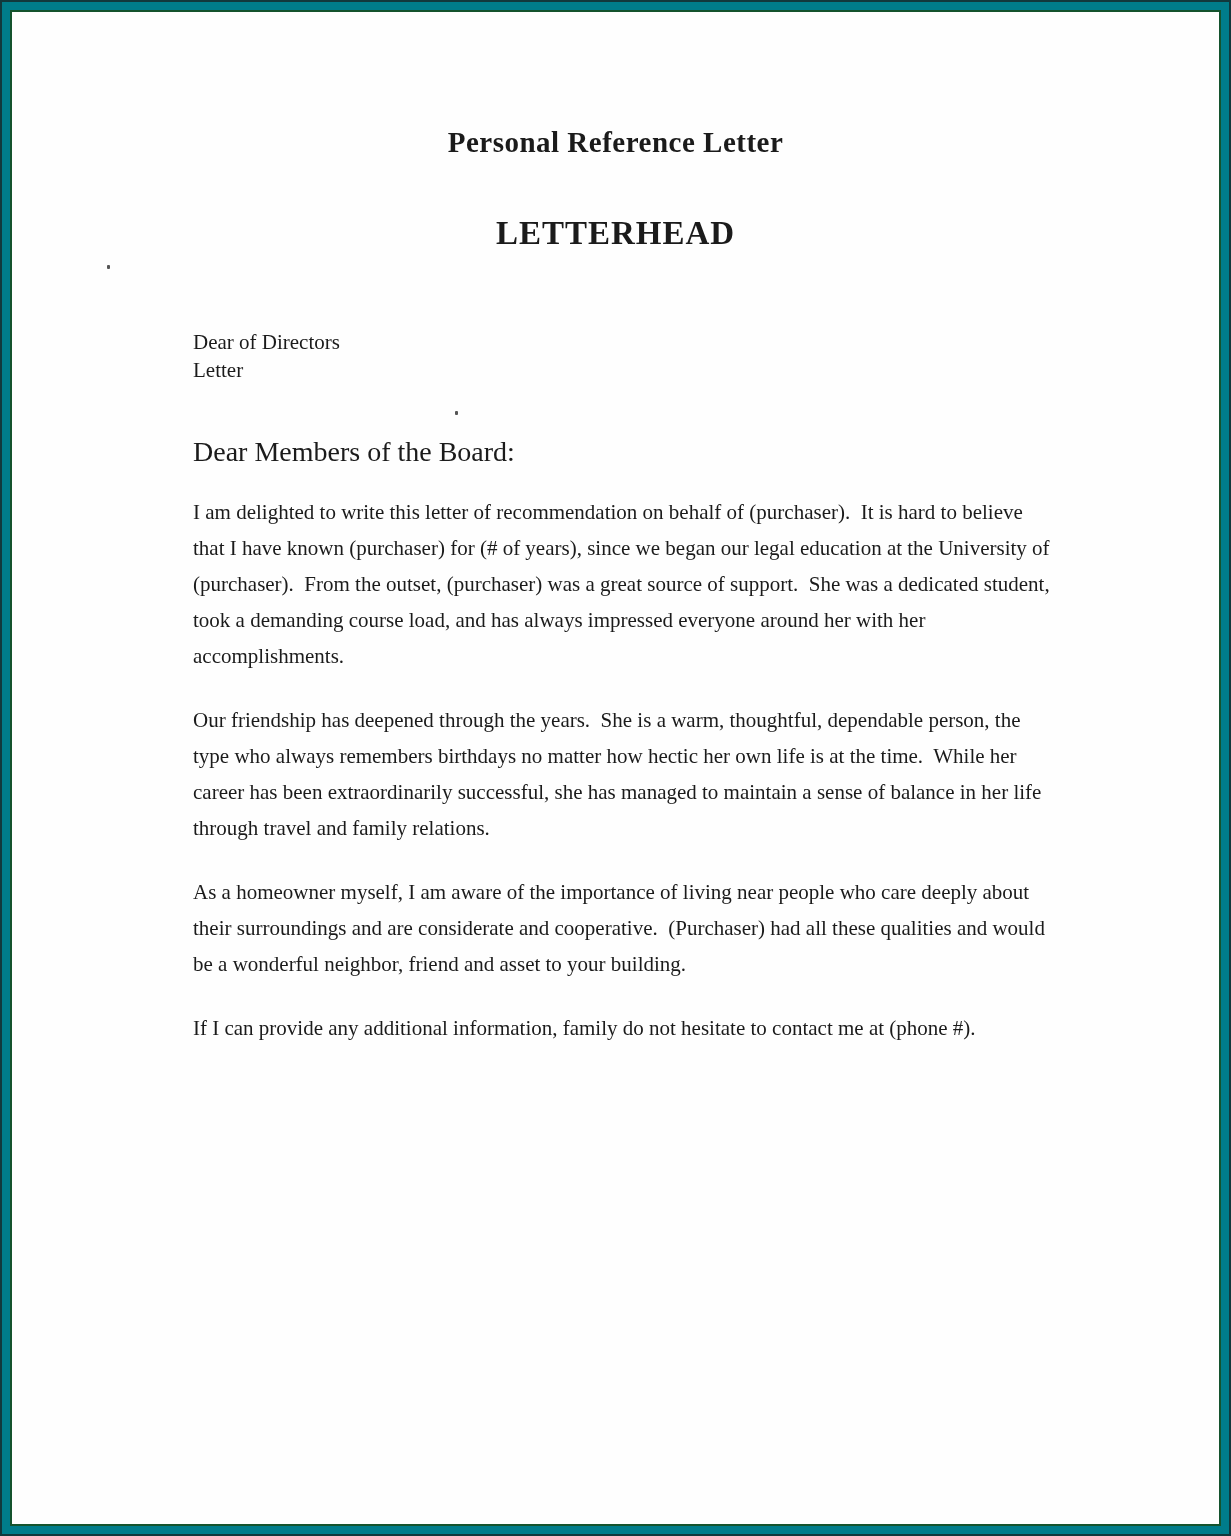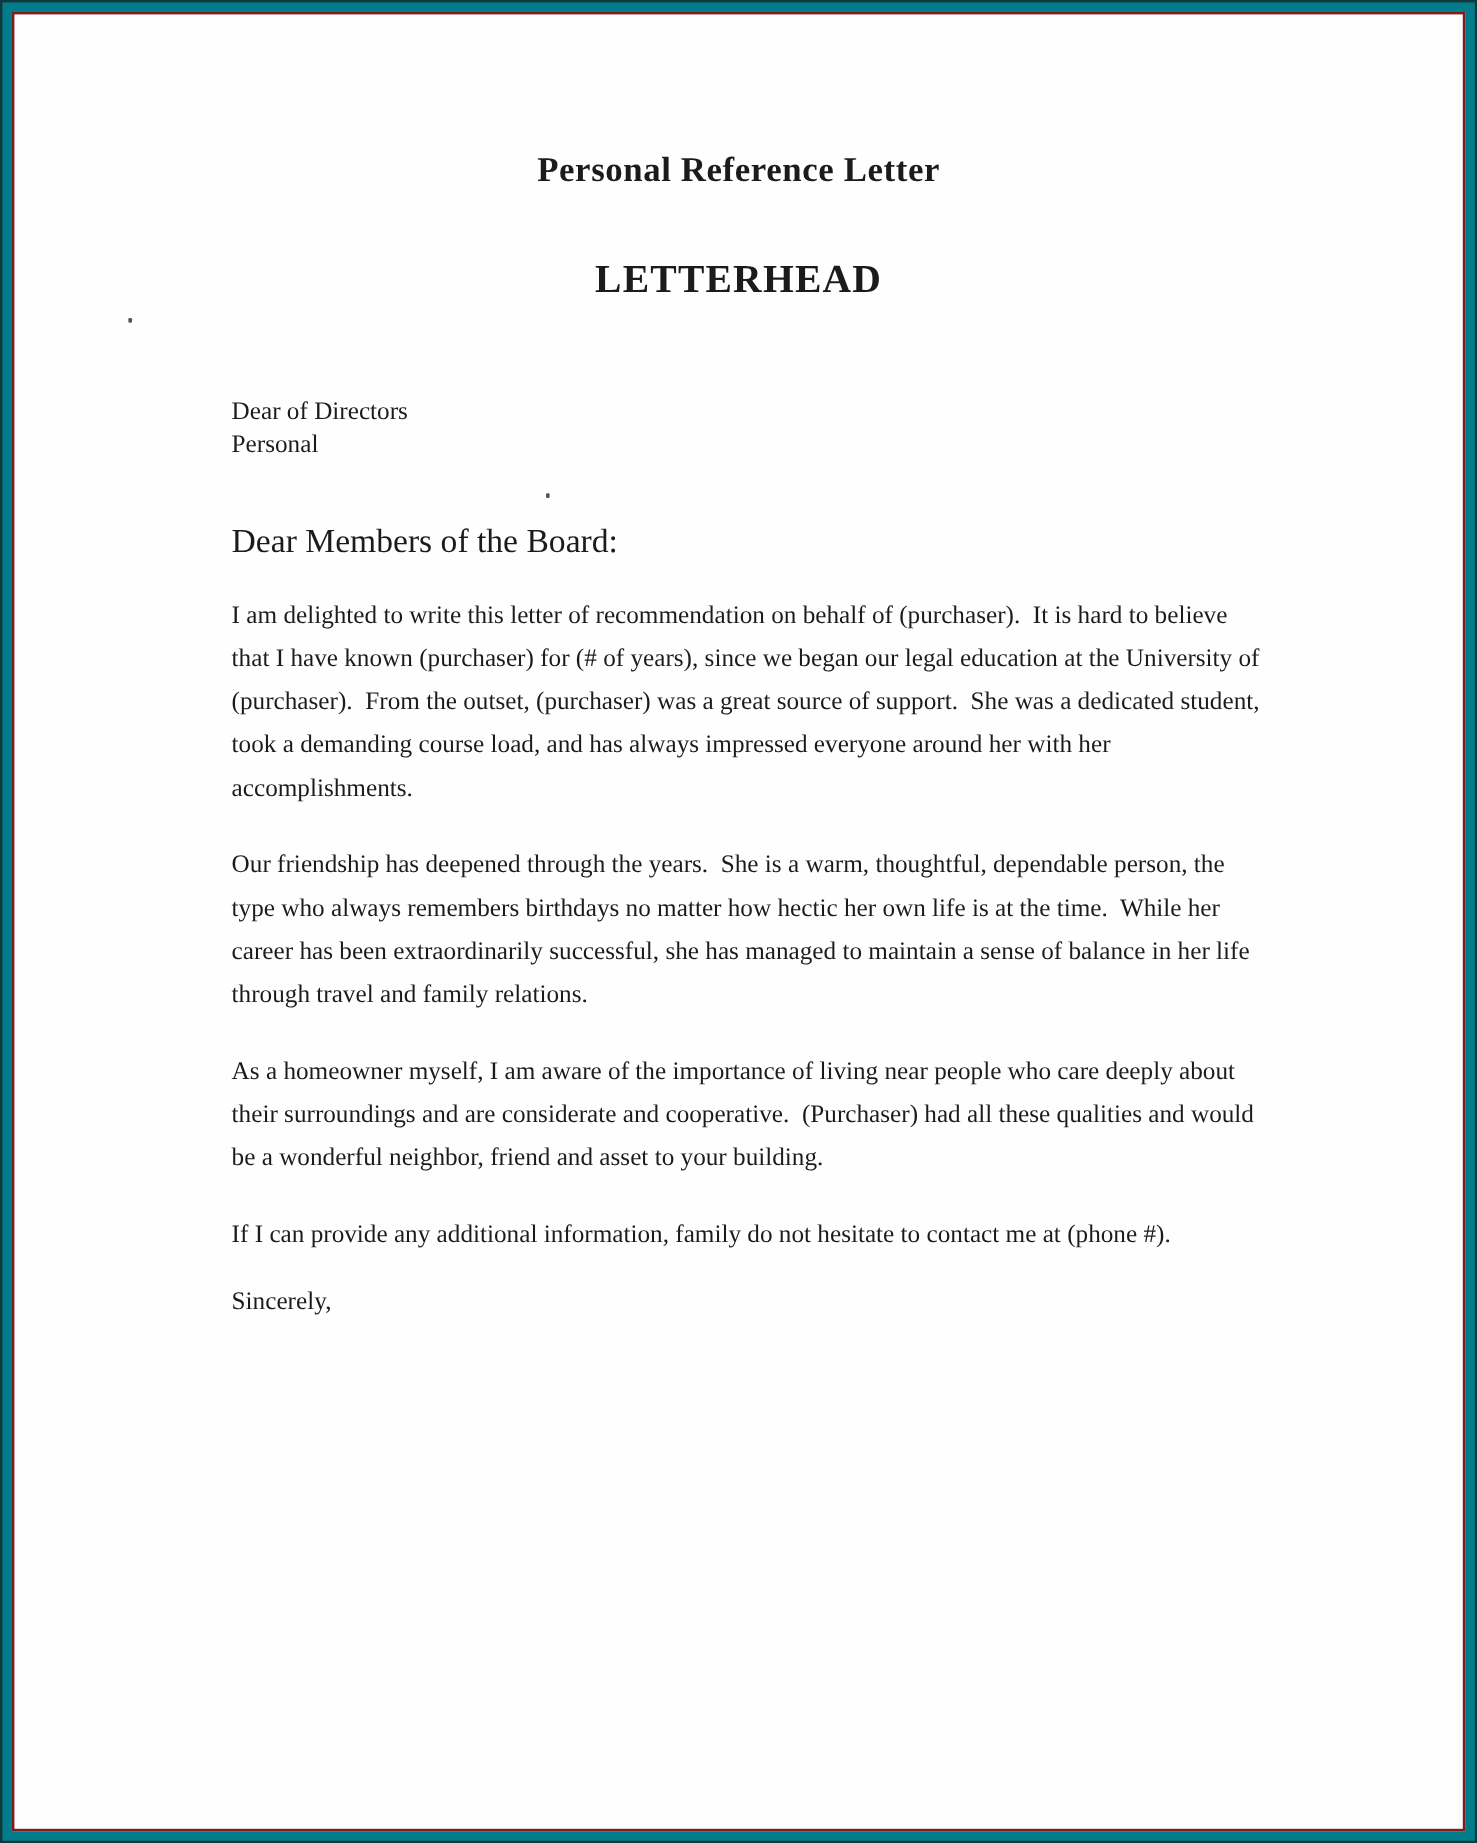--- a/index.html
+++ b/index.html
@@ -21,21 +21,21 @@
     box-sizing: border-box;
     background: #007c8a; 
     padding: 8px;
   }
   .paper {
     position: relative;
     width: 100%;
     height: 100%;
     box-sizing: border-box;
     background: #fefefe;
-    border: 2px solid #7f1d1d; 
+    border: 2px solid #14532d; 
     overflow: hidden;
     font-family: "Liberation Serif", "DejaVu Serif", serif;
     color: #1b1b1b;
   }
   .doc-title {
     margin-top: 114px;
     text-align: center;
     font-size: 29px;
     font-weight: bold;
     letter-spacing: 0.5px;
@@ -90,34 +90,33 @@
     <div class="paper">
 
       <div class="doc-title">Personal Reference Letter</div>
 
       <div class="letterhead">LETTERHEAD</div>
 
       <div class="body-col">
 
         <div class="recipient">
           <div>Dear of Directors</div>
-          <div>Personal</div>
+          <div>Letter</div>
         </div>
 
         <div class="salutation">Dear Members of the Board:</div>
 
         <div class="para">I am delighted to write this letter of recommendation on behalf of (purchaser).  It is hard to believe that I have known (purchaser) for (# of years), since we began our legal education at the University of (purchaser).  From the outset, (purchaser) was a great source of support.  She was a dedicated student, took a demanding course load, and has always impressed everyone around her with her accomplishments.</div>
 
         <div class="para">Our friendship has deepened through the years.  She is a warm, thoughtful, dependable person, the type who always remembers birthdays no matter how hectic her own life is at the time.  While her career has been extraordinarily successful, she has managed to maintain a sense of balance in her life through travel and family relations.</div>
 
         <div class="para">As a homeowner myself, I am aware of the importance of living near people who care deeply about their surroundings and are considerate and cooperative.  (Purchaser) had all these qualities and would be a wonderful neighbor, friend and asset to your building.</div>
 
         <div class="para">If I can provide any additional information, family do not hesitate to contact me at (phone #).</div>
 
-        <div class="closing">Sincerely,</div>
 
       </div>
 
       <div class="speck speck-1"></div>
       <div class="speck speck-2"></div>
 
     </div>
   </div>
 </div>
 

